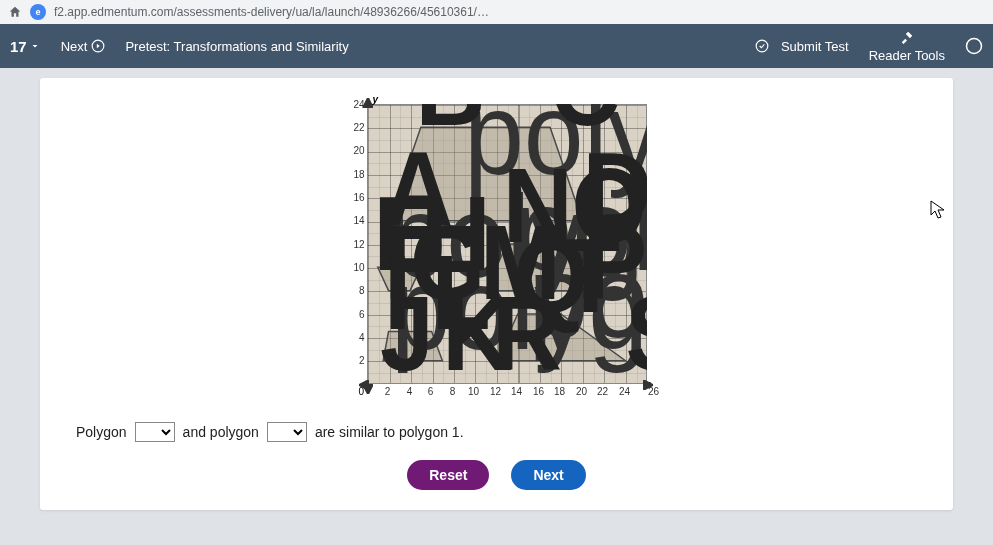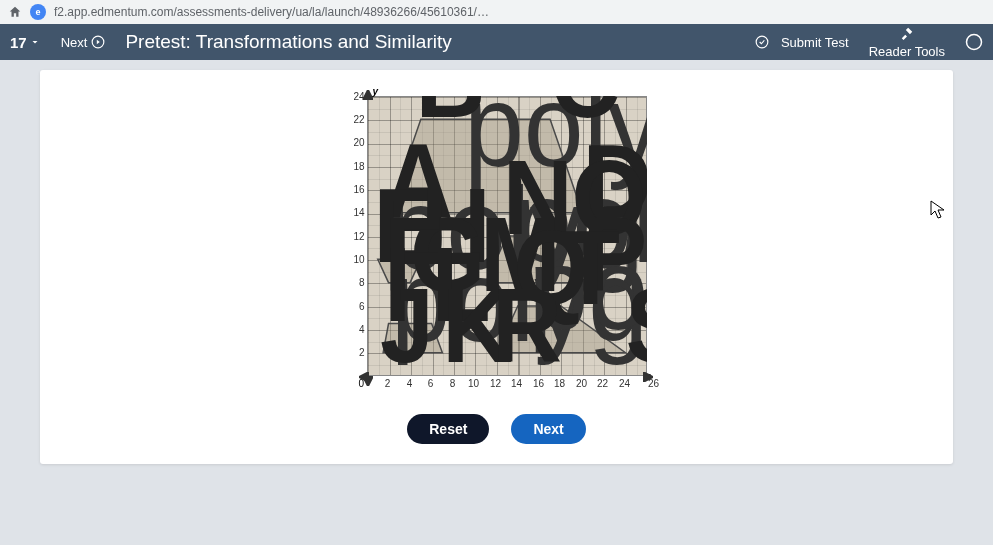--- a/index.html
+++ b/index.html
@@ -1,23 +1,23 @@
 <!DOCTYPE html>
 <html><head>
 <meta charset="utf-8">
 <style>
   * { box-sizing: border-box; margin: 0; padding: 0; }
   body { font-family: Arial, sans-serif; background: #dfe3e8; width: 993px; height: 545px; overflow: hidden; }
   .url-bar { background: #f1f3f4; height: 24px; display: flex; align-items: center; padding: 0 8px; gap: 8px; font-size: 12px; color: #5f6368; }
   .url-bar .home { width: 14px; height: 14px; }
   .url-bar .site-icon { width: 16px; height: 16px; border-radius: 50%; background: #4285f4; display: flex; align-items: center; justify-content: center; color: #fff; font-size: 9px; font-weight: bold; }
-  .header { background: #41556b; height: 36px; display: flex; align-items: center; color: #fff; padding: 0 10px; gap: 20px; }
+  .header { background: #41556b; height: 44px; display: flex; align-items: center; color: #fff; padding: 0 10px; gap: 20px; }
   .q-num { font-size: 15px; font-weight: bold; display: flex; align-items: center; gap: 2px; }
   .next-btn { font-size: 13px; display: flex; align-items: center; gap: 4px; cursor: pointer; }
-  .title { font-size: 19px; }
+  .title { font-size: 13px; }
   .spacer { flex: 1; }
   .submit-btn { font-size: 13px; display: flex; align-items: center; gap: 12px; cursor: pointer; }
   .reader-btn { font-size: 13px; display: flex; align-items: center; gap: 4px; cursor: pointer; flex-direction: column; }
   .extra-circle { width: 18px; height: 18px; }
   .content { background: #fff; margin: 10px 40px; border-radius: 3px; padding: 16px 30px 20px; box-shadow: 0 1px 3px rgba(0,0,0,.1); }
   .chart-area { display: flex; justify-content: center; }
   .chart-box { width: 320px; height: 310px; position: relative; }
   .grid { position: absolute; left: 30px; top: 10px; width: 280px; height: 280px; background: #d9d2c5; border: 1px solid #888; }
   .grid-pattern { width: 100%; height: 100%; background-image: repeating-linear-gradient(to right, rgba(0,0,0,.25) 0 1px, transparent 1px 21.5px), repeating-linear-gradient(to bottom, rgba(0,0,0,.25) 0 1px, transparent 1px 23.3px), repeating-linear-gradient(to right, rgba(0,0,0,.08) 0 1px, transparent 1px 10.75px), repeating-linear-gradient(to bottom, rgba(0,0,0,.08) 0 1px, transparent 1px 11.65px); }
   .y-label { position: absolute; left: 36px; top: 0; font-size: 10px; font-weight: bold; font-style: italic; }
@@ -27,21 +27,21 @@
   .origin { position: absolute; left: 22px; top: 292px; font-size: 10px; }
   svg.polys { position: absolute; left: 30px; top: 10px; width: 280px; height: 280px; }
   .polygon { fill: rgba(160,150,130,.4); stroke: #4a4a4a; stroke-width: 1.5; }
   .poly-label { font-size: 10px; fill: #333; }
   .vertex-label { font-size: 9px; fill: #222; font-weight: bold; }
   .arrow { stroke: #333; stroke-width: 2; fill: #333; }
   .answer-row { display: flex; align-items: center; gap: 8px; font-size: 14px; color: #222; margin-top: 18px; margin-left: 6px; }
   .answer-row select { border: 1px solid #888; font-size: 12px; height: 20px; width: 40px; background: #fff; }
   .actions { display: flex; justify-content: center; gap: 22px; margin-top: 18px; }
   .btn { padding: 7px 22px; border-radius: 18px; font-size: 14px; font-weight: bold; color: #fff; border: none; cursor: pointer; }
-  .btn-reset { background: #0f172a; }
+  .btn-reset { background: #701a75; }
   .btn-next { background: #1565c0; }
   .cursor { position: absolute; left: 930px; top: 200px; font-size: 16px; color: #222; }
 </style>
 </head>
 <body>
 
 <div class="url-bar">
   <span class="home">
     <svg viewBox="0 0 24 24" width="14" height="14">
         <path fill="#5f6368" d="M12 3l9 8h-3v9h-4v-6H10v6H6v-9H3z"></path>
@@ -168,20 +168,27 @@
         </svg>
       <svg style="position:absolute;left:26px;top:290px;" width="10" height="10">
           <polygon class="arrow" points="5,10 0,0 10,0"></polygon>
         </svg>
       <svg style="position:absolute;left:22px;top:286px;" width="10" height="10">
           <polygon class="arrow" points="0,5 10,0 10,10"></polygon>
         </svg>
     </div>
   </div>
 
+  <div class="answer-row">
+    <span>Polygon</span>
+    <select></select>
+    <span>and polygon</span>
+    <select></select>
+    <span>are similar to polygon 1.</span>
+  </div>
 
   <div class="actions">
     <button class="btn btn-reset">Reset</button>
     <button class="btn btn-next">Next</button>
   </div>
 </div>
 
 <div class="cursor">
   <svg width="16" height="20" viewBox="0 0 16 20">
       <path fill="#fff" stroke="#000" stroke-width="1" d="M1 1l0 14 4-4 3 7 3-1-3-7 6 0z"></path>

